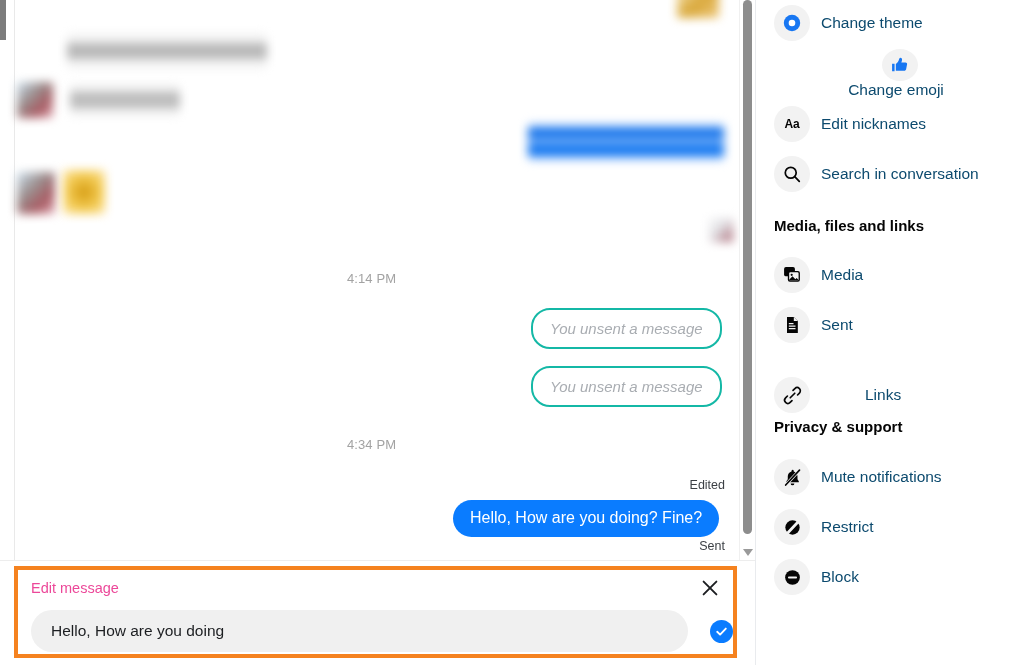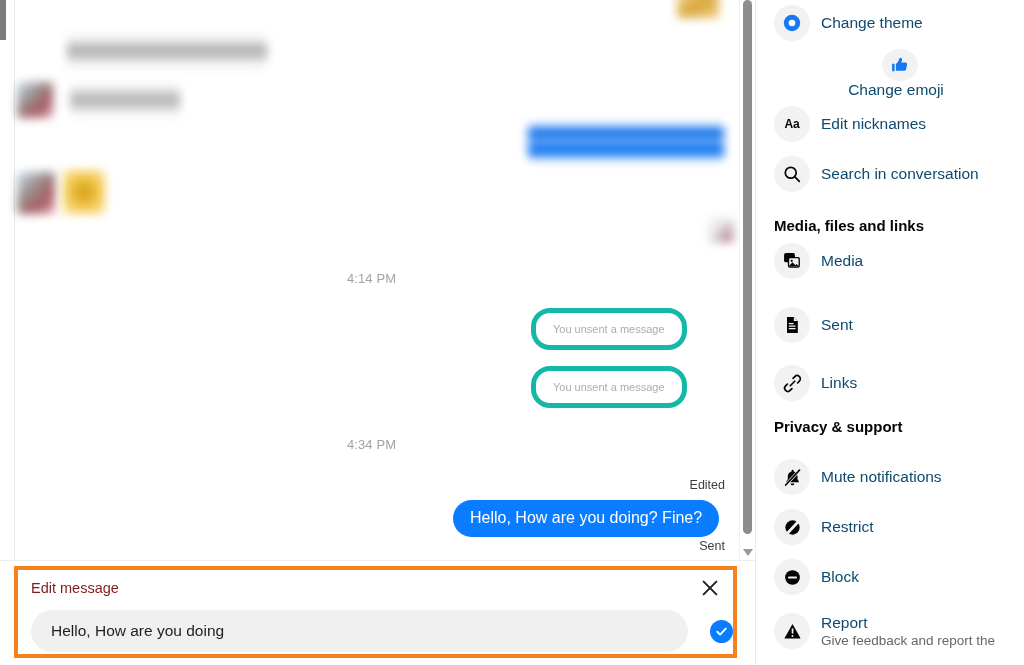--- a/index.html
+++ b/index.html
@@ -86,27 +86,28 @@
 
   .ts {
     position: absolute;
     font-size: 13px;
     color: #a3a3a3;
     letter-spacing: .1px;
   }
 
   .bubble-unsent {
     position: absolute;
-    border: 5px solid #14b8a6;
+    border: 2px solid #14b8a6;
     border-radius: 19px;
     color: #a9adb2;
-    font-size: 11px;
+    font-size: 15px;
     padding: 10px 17px;
     background: #fff;
     white-space: nowrap;
+    font-style: italic;
   }
 
   .bubble-blue {
     position: absolute;
     background: #0a7cff;
     color: #ffffff;
     font-size: 16px;
     border-radius: 19px;
     padding: 9px 17px 10px 17px;
     white-space: nowrap;
@@ -173,21 +174,21 @@
     left: 0;
     top: 0;
     width: 100%;
     height: 38px;
   }
   .edit-title {
     position: absolute;
     left: 13px;
     top: 10px;
     font-size: 14.5px;
-    color: #7f1d1d;
+    color: #ec4899;
   }
   .edit-close {
     position: absolute;
     right: 12px;
     top: 7px;
     width: 22px;
     height: 22px;
     cursor: pointer;
     color: #1c1e21;
   }
@@ -407,21 +408,21 @@
         <svg width="20" height="20" viewBox="0 0 22 22" aria-hidden="true">
           <circle cx="9.6" cy="9.6" r="6" fill="none" stroke="currentColor" stroke-width="1.9"></circle>
           <path d="M14 14 L19 19" stroke="currentColor" stroke-width="1.9" stroke-linecap="round"></path>
         </svg>
       </span>
       <span class="side-label">Search in conversation</span>
     </div>
 
     <div class="side-head" style="top:217px;">Media, files and links</div>
 
-    <div class="side-row" style="top:236px;">
+    <div class="side-row" style="top:250px;">
       <span class="side-icon">
         <svg width="20" height="20" viewBox="0 0 24 24" aria-hidden="true">
           <rect x="2.5" y="2.5" width="13" height="11" rx="2.2" fill="currentColor"></rect>
           <rect x="7" y="7.2" width="14.5" height="13" rx="2.4" fill="currentColor"></rect>
           <rect x="8.6" y="8.8" width="11.3" height="9.8" rx="1.4" fill="#f2f2f2"></rect>
           <circle cx="11.6" cy="11.8" r="1.3" fill="currentColor"></circle>
           <path d="M8.6 17.6 L12.6 13.6 L16 17 L17.6 15.6 L19.9 17.9 v0.7 H8.6z" fill="currentColor"></path>
         </svg>
       </span>
       <span class="side-label">Media</span>
@@ -433,21 +434,21 @@
           <path d="M6 2.5h8.2L19 7.3V21.5H6z" fill="currentColor"></path>
           <path d="M14.2 2.5 L19 7.3 h-4.8z" fill="#f2f2f2"></path>
           <rect x="8.2" y="9.6" width="5.6" height="1.5" fill="#f2f2f2"></rect>
           <rect x="8.2" y="12.6" width="8" height="1.5" fill="#f2f2f2"></rect>
           <rect x="8.2" y="15.6" width="8" height="1.5" fill="#f2f2f2"></rect>
         </svg>
       </span>
       <span class="side-label">Sent</span>
     </div>
 
-    <div class="side-row" style="top:358px;">
+    <div class="side-row" style="top:370px;gap:44px;">
       <span class="side-icon">
         <svg width="21" height="21" viewBox="0 0 24 24" aria-hidden="true">
           <path d="M9.4 14.6 L14.6 9.4" stroke="currentColor" stroke-width="1.9" stroke-linecap="round"></path>
           <path d="M12.6 6.2 L14.7 4.1 a3.6 3.6 0 0 1 5.2 5.2 L17.8 11.4" stroke="currentColor" stroke-width="1.9" fill="none" stroke-linecap="round"></path>
           <path d="M11.4 17.8 L9.3 19.9 a3.6 3.6 0 0 1 -5.2 -5.2 L6.2 12.6" stroke="currentColor" stroke-width="1.9" fill="none" stroke-linecap="round"></path>
         </svg>
       </span>
       <span class="side-label">Links</span>
     </div>
 
@@ -478,28 +479,15 @@
     <div class="side-row" style="top:502px;">
       <span class="side-icon">
         <svg width="21" height="21" viewBox="0 0 24 24" aria-hidden="true">
           <circle cx="12" cy="12" r="8.2" fill="currentColor"></circle>
           <path d="M4.6 20.2 L19.6 4.2" stroke="#f2f2f2" stroke-width="3.2" stroke-linecap="round"></path>
         </svg>
       </span>
       <span class="side-label">Restrict</span>
     </div>
 
-    <div class="side-row" style="top:602px; height:58px;">
-      <span class="side-icon">
-        <svg width="21" height="21" viewBox="0 0 24 24" aria-hidden="true">
-          <path d="M12 3.4 L21.3 19.9 H2.7z" fill="currentColor"></path>
-          <rect x="11.1" y="8.4" width="1.9" height="6.1" rx="0.9" fill="#f2f2f2"></rect>
-          <circle cx="12" cy="17.1" r="1.1" fill="#f2f2f2"></circle>
-        </svg>
-      </span>
-      <span class="side-labels">
-        <span class="side-label" style="margin-left:0;">Report</span>
-        <span class="side-sub">Give feedback and report the</span>
-      </span>
-    </div>
 
   </div>
 </div>
 
 </body></html>

